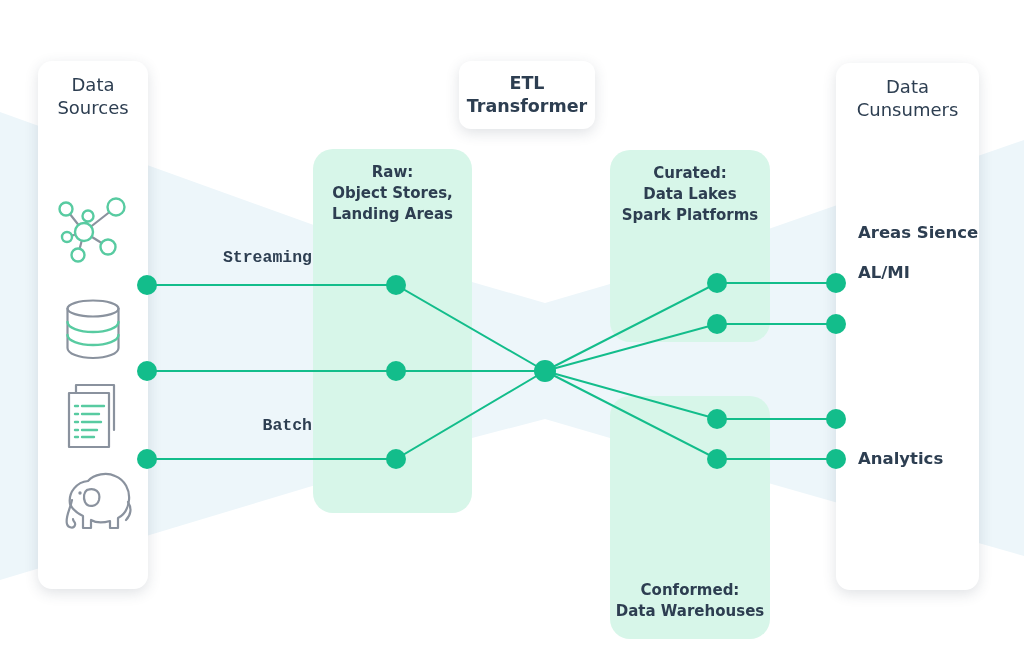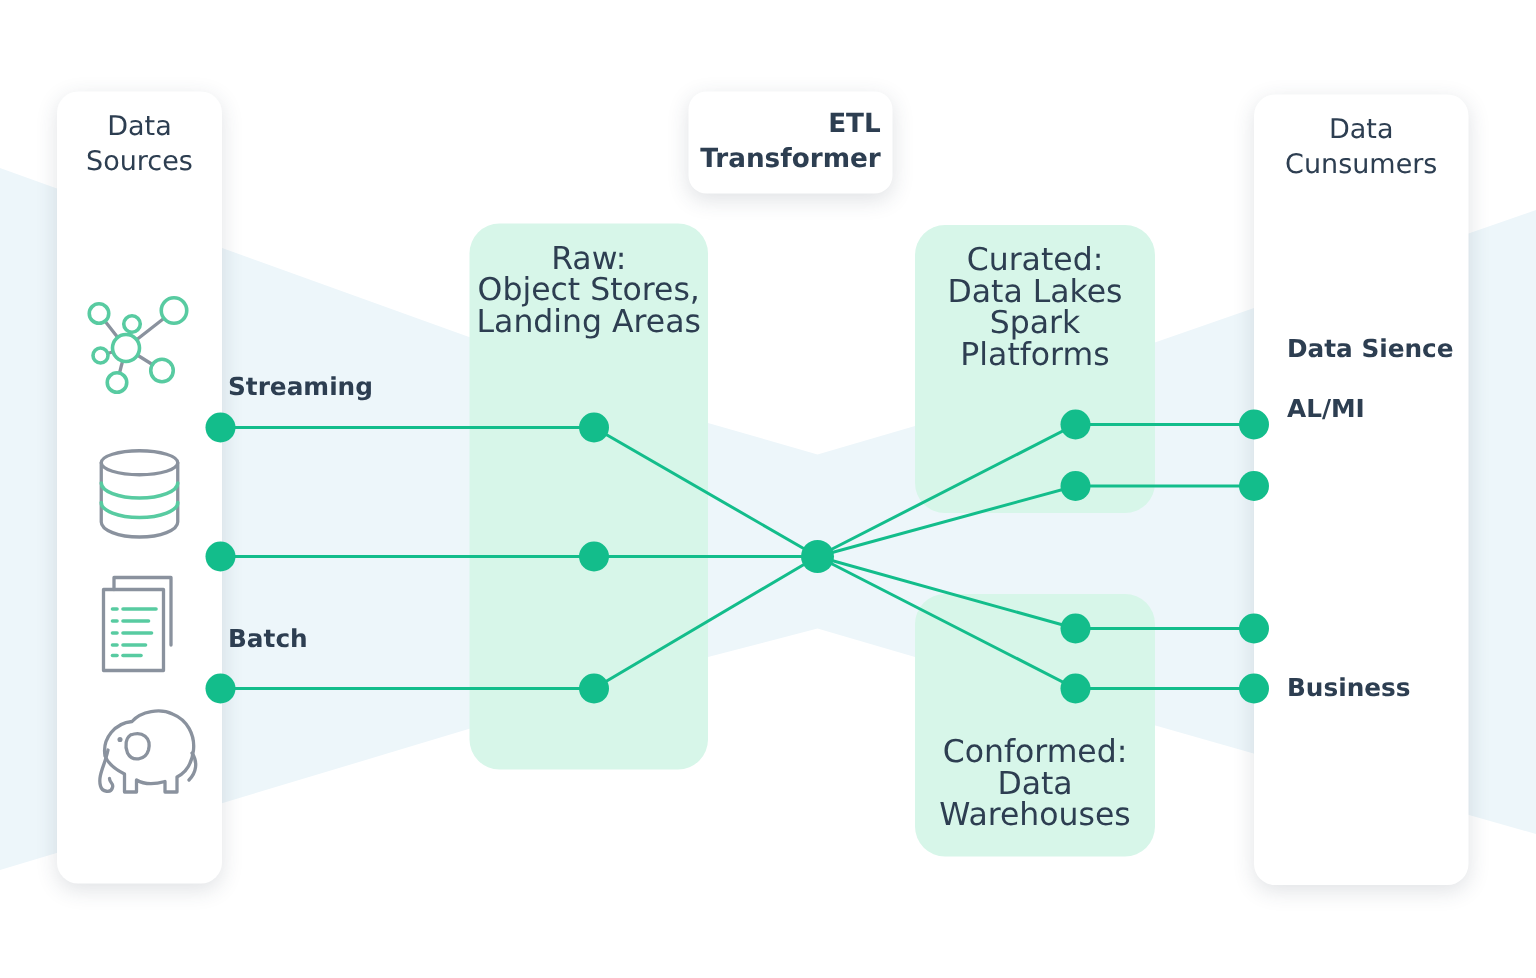--- a/index.html
+++ b/index.html
@@ -10,43 +10,43 @@
   #stage{
     position:relative;width:1024px;height:652px;overflow:hidden;background:#ffffff;
     font-family:"DejaVu Sans","Liberation Sans",sans-serif;color:var(--ink);
   }
   svg{display:block;}
   .bg{position:absolute;left:0;top:0;}
   .bg polygon{fill:var(--sky);}
   .mintbox{position:absolute;background:var(--mint);border-radius:20px;}
   .raw{left:313px;top:149px;width:159px;height:364px;}
   .curated{left:610px;top:150px;width:160px;height:192px;}
-  .conformed{left:610px;top:396px;width:160px;height:175px;display:flex;align-items:flex-end;}
+  .conformed{left:610px;top:396px;width:160px;height:243px;display:flex;align-items:flex-end;}
   .mintlabel{
-    width:100%;text-align:center;font-size:21px;font-weight:400;line-height:21px;
+    width:100%;text-align:center;font-size:15px;font-weight:700;line-height:21px;
     white-space:pre-line;padding-top:13px;
   }
   .conformed .mintlabel{padding-top:0;padding-bottom:17px;}
   .col{position:absolute;background:#ffffff;border-radius:14px;
        box-shadow:0 4px 14px rgba(45,62,81,.15);}
   .sources{left:38px;top:61px;width:110px;height:528px;}
   .consumers{left:836px;top:63px;width:143px;height:527px;}
   .coltitle{padding-top:12px;text-align:center;font-weight:400;font-size:18px;
             line-height:23px;white-space:pre-line;}
   .hdr{position:absolute;background:#ffffff;border-radius:12px;
        box-shadow:0 4px 14px rgba(45,62,81,.15);
        display:flex;align-items:center;justify-content:center;
        font-weight:700;font-size:17.5px;line-height:23px;text-align:center;white-space:pre-line;}
   .ingest{left:163px;top:61px;width:135px;height:69px;}
-  .etl{left:459px;top:61px;width:136px;height:68px;text-align:right;}
+  .etl{left:459px;top:61px;width:136px;height:68px;}
   .net{position:absolute;left:0;top:0;}
   .net path{fill:none;stroke:var(--accent);stroke-width:2;stroke-linecap:round;}
   .net circle{fill:var(--accent);}
-  .flowlabel{position:absolute;width:160px;text-align:left;
-             font-size:16.5px;font-weight:600;}
+  .flowlabel{position:absolute;width:160px;text-align:right;
+             font-size:16.5px;font-weight:600;font-family:Liberation Mono, monospace;}
   .fl-streaming{left:152px;top:248px;}
   .fl-cdc{left:152px;top:332px;}
   .fl-batch{left:152px;top:416px;}
   .conslabel{position:absolute;left:858px;font-size:16.5px;font-weight:600;
              line-height:21px;white-space:pre-line;}
   .cl-ds{top:222px;} .cl-ai{top:262px;text-align:center;} .cl-bi{top:387px;} .cl-an{top:448px;}
   .icon{position:absolute;}
   .ic-network{left:57px;top:196px;}
   .ic-database{left:64px;top:299px;}
   .ic-documents{left:64px;top:382px;}
@@ -168,17 +168,17 @@
     <circle cx="717" cy="459" r="10"></circle>
     <circle cx="836" cy="283" r="10"></circle>
     <circle cx="836" cy="324" r="10"></circle>
     <circle cx="836" cy="419" r="10"></circle>
     <circle cx="836" cy="459" r="10"></circle>
   </svg>
 
   <div class="flowlabel fl-streaming">Streaming</div>
   <div class="flowlabel fl-batch">Batch</div>
 
-  <div class="conslabel cl-ds">Data Sience</div>
+  <div class="conslabel cl-ds">Areas Sience</div>
   <div class="conslabel cl-ai">AL/MI</div>
-  <div class="conslabel cl-an">Business</div>
+  <div class="conslabel cl-an">Analytics</div>
 
 </div>
 
 </body></html>

